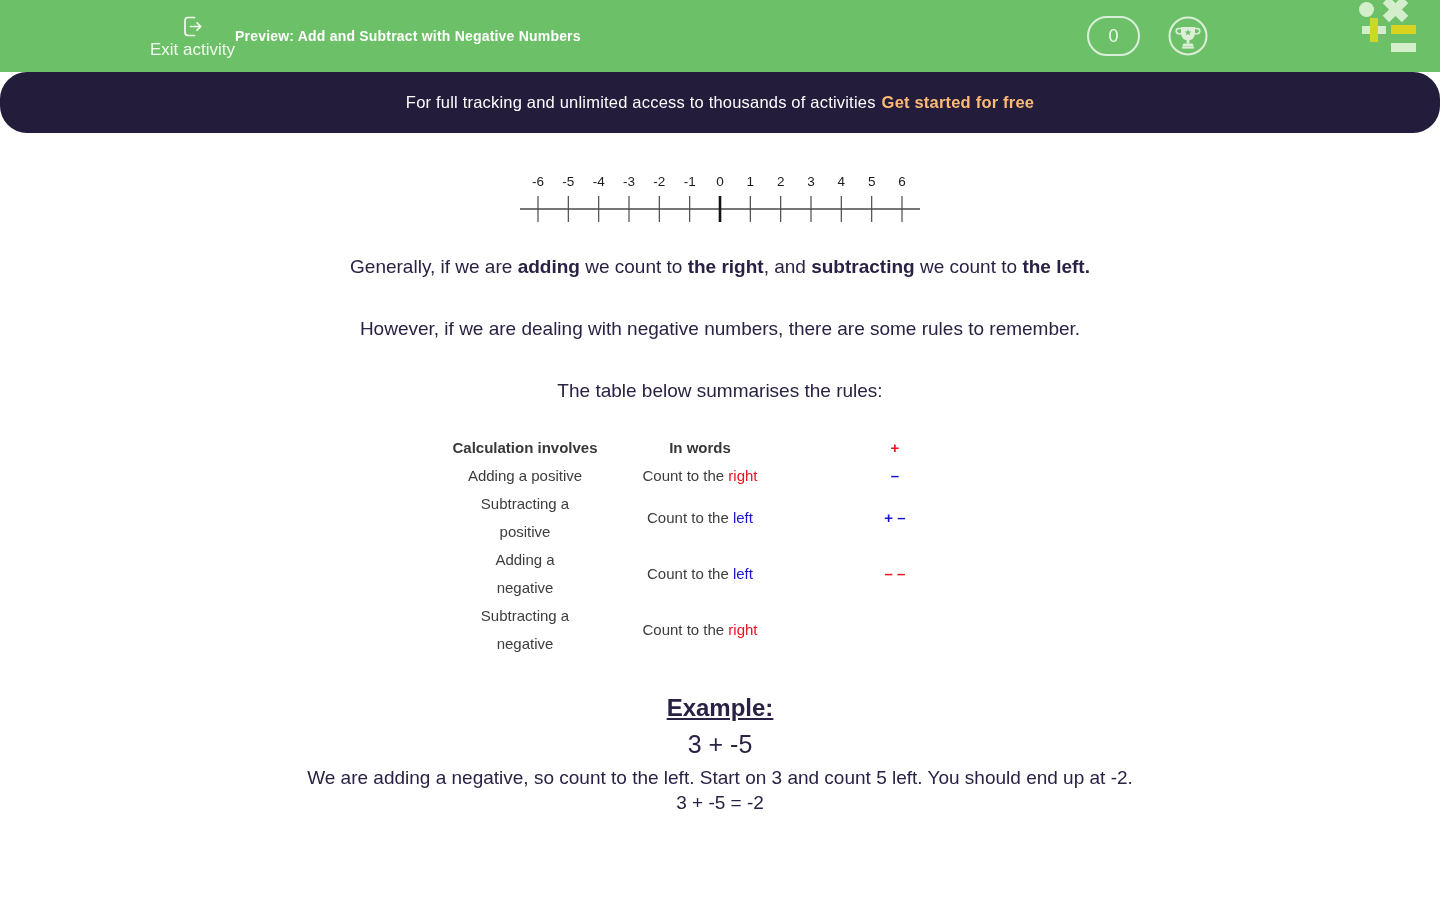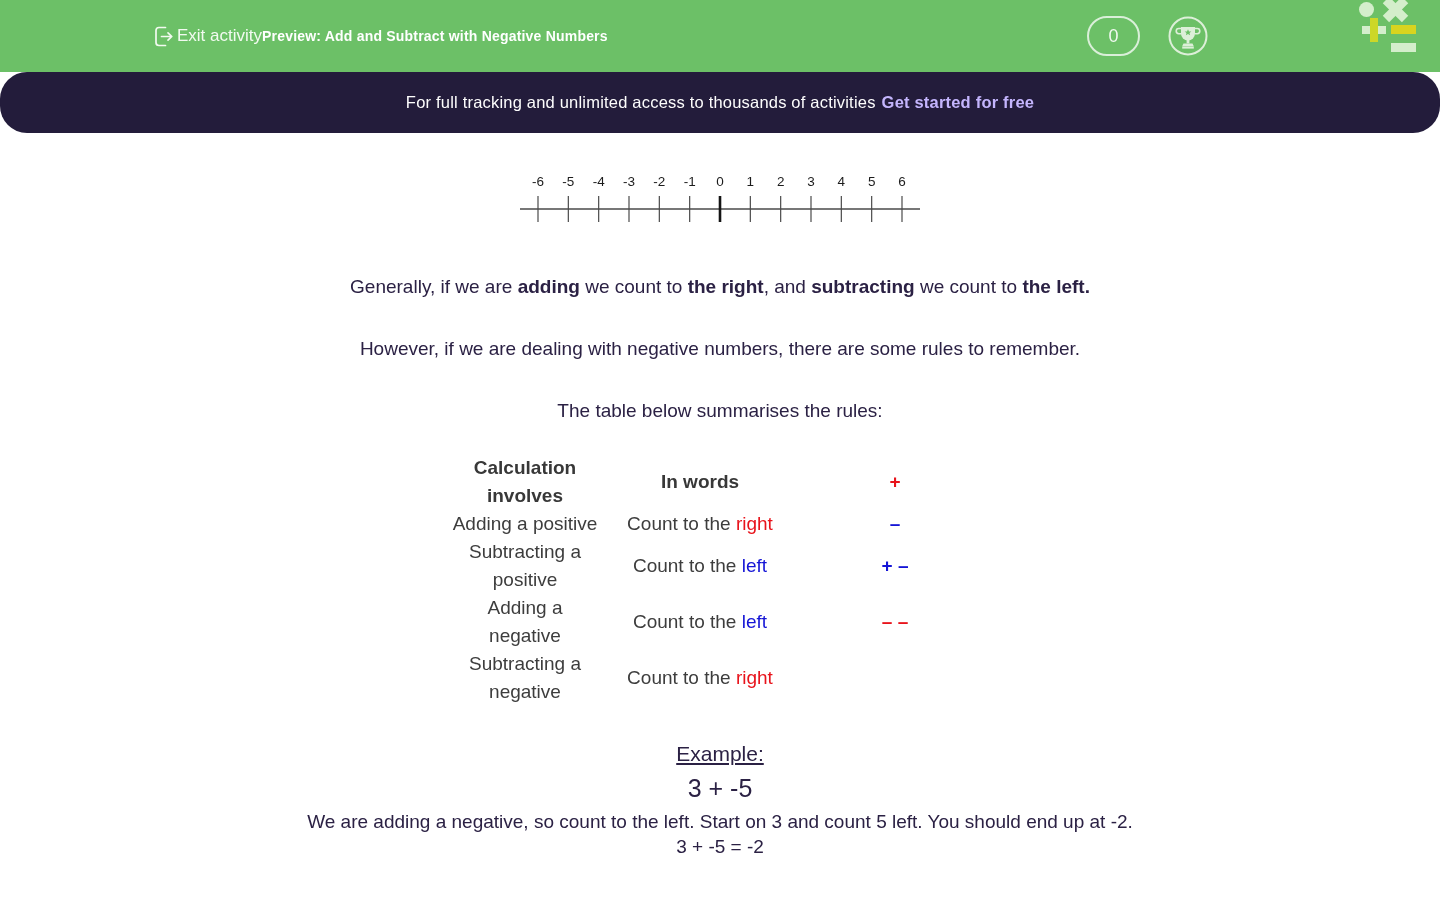--- a/index.html
+++ b/index.html
@@ -8,21 +8,21 @@
     --logo-pale:#d4eecb; --logo-yellow:#ccd728; --logo-gold:#d8d41f;
   }
   *{margin:0;padding:0;box-sizing:border-box;}
   html,body{width:1440px;height:900px;overflow:hidden;background:#fff;
     font-family:"Liberation Sans",sans-serif;}
   
   .topbar{position:relative;height:72px;background:var(--green);
     display:flex;align-items:center;color:#fff;}
   .exit-btn{display:flex;align-items:center;margin-left:150px;
     background:none;border:none;color:#f2faf0;font-size:17px;cursor:pointer;
-    font-family:inherit;}
+    font-family:inherit;flex-direction:column;}
   .topbar-title{flex:1;text-align:left;font-size:14px;font-weight:700;
     color:#fff;letter-spacing:.2px;}
   .topbar-right{display:flex;align-items:center;gap:28px;margin-right:232px;}
   .score-pill{min-width:53px;height:40px;border:2px solid rgba(255,255,255,.75);
     border-radius:20px;display:flex;align-items:center;justify-content:center;
     color:rgba(255,255,255,.9);font-size:18px;background:none;font-family:inherit;}
   .trophy-btn{width:40px;height:40px;border:none;background:none;padding:0;cursor:pointer;
     display:flex;align-items:center;justify-content:center;}
   
   .logo{position:absolute;top:0;right:12px;width:70px;height:58px;}
@@ -31,41 +31,41 @@
   .logo .x-bar1,.logo .x-bar2{left:24px;top:5px;width:27px;height:9px;background:var(--logo-pale);}
   .logo .x-bar1{transform:rotate(45deg);}
   .logo .x-bar2{transform:rotate(-45deg);}
   .logo .plus-h{left:4px;top:26px;width:24px;height:8px;background:var(--logo-pale);}
   .logo .plus-v{left:12px;top:18px;width:8px;height:24px;background:var(--logo-yellow);}
   .logo .eq-top{left:33px;top:25px;width:25px;height:9px;background:var(--logo-gold);}
   .logo .eq-bot{left:33px;top:43px;width:25px;height:9px;background:var(--logo-pale);}
   
   .banner{height:61px;background:var(--dark);display:flex;align-items:center;
     justify-content:center;color:#fdfdfd;font-size:16.5px;letter-spacing:.2px;border-radius:27px;}
-  .banner .cta{font-weight:700;margin-left:6px;color:#c4b5fd;cursor:pointer;}
+  .banner .cta{font-weight:700;margin-left:6px;color:#fdba74;cursor:pointer;}
   
   .content{width:1180px;margin:0 auto;text-align:center;color:var(--ink);}
   .intro-heading{margin-top:50px;font-size:19px;font-weight:500;}
   .numberline-wrap{width:400px;margin:36px auto 0;}
   .para{font-size:19px;line-height:24px;}
-  .p1{margin-top:44px;}
+  .p1{margin-top:24px;}
   .p2{margin-top:38px;}
   .p3{margin-top:38px;text-align:center;}
   .b{font-weight:700;}
   
   .rules-table{display:grid;grid-template-columns:170px 180px 210px;
-    width:560px;margin:31px auto 0;color:var(--table-ink);font-size:19px;}
+    width:560px;margin:31px auto 0;color:var(--table-ink);font-size:15px;}
   .cell{display:flex;align-items:center;justify-content:center;
     line-height:28px;min-height:28px;}
   .cell.hd{font-weight:700;color:#383838;}
   .cell .wrap2{white-space:pre-line;}
   .red{color:var(--red);}
   .blue{color:var(--blue);}
   
-  .example-heading{margin-top:36px;font-size:21px;font-weight:400;
+  .example-heading{margin-top:36px;font-size:24px;font-weight:700;
     text-decoration:underline;}
   .example-expr{margin-top:8px;font-size:25px;}
   .example-expl{margin-top:8px;font-size:19px;}
   .example-result{margin-top:3px;font-size:19px;}
   svg text{font-family:"Liberation Sans",sans-serif;}
 </style>
 </head>
 <body>
 
 <header class="topbar">

